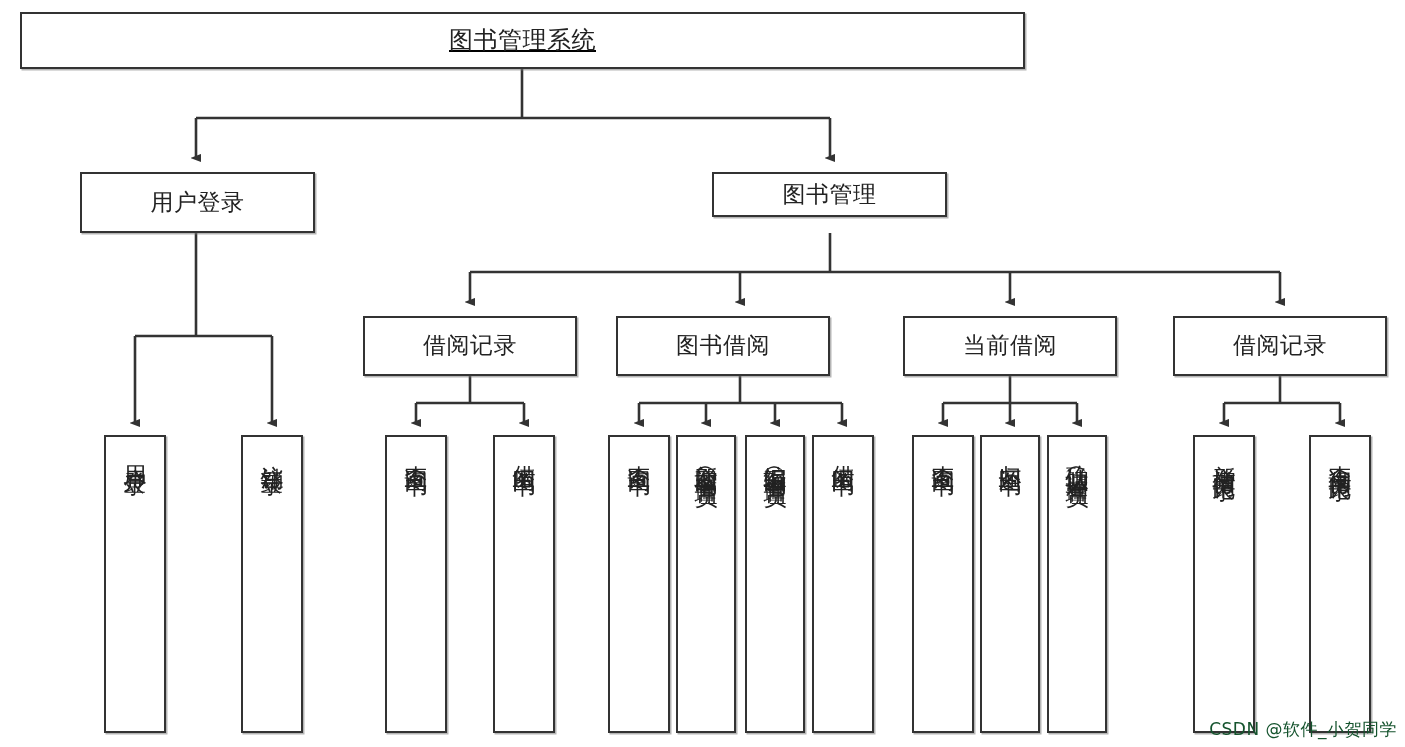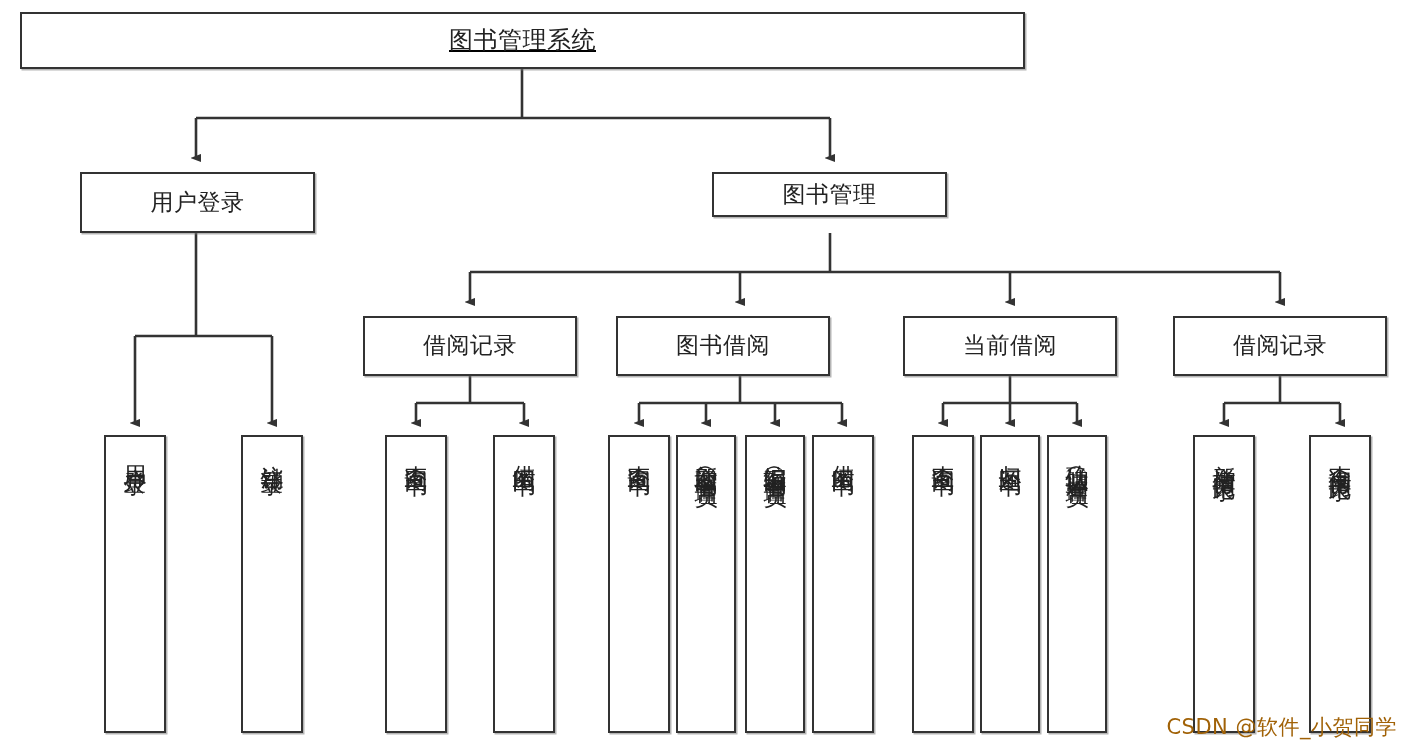--- a/index.html
+++ b/index.html
@@ -61,22 +61,22 @@
     text-orientation: upright;
     font-size: 23px;
     letter-spacing: 3px;
     line-height: 1;
     white-space: nowrap;
   }
   #watermark {
     position: absolute;
     right: 8px;
     bottom: 6px;
-    font-size: 21px;
-    color: #a16207;
+    font-size: 17px;
+    color: #14532d;
     letter-spacing: 0.5px;
     white-space: nowrap;
   }
 </style>
 </head>
 <body>
 
 <div id="canvas">
 
   <svg id="edges" viewBox="0 0 1405 747" xmlns="http://www.w3.org/2000/svg">

